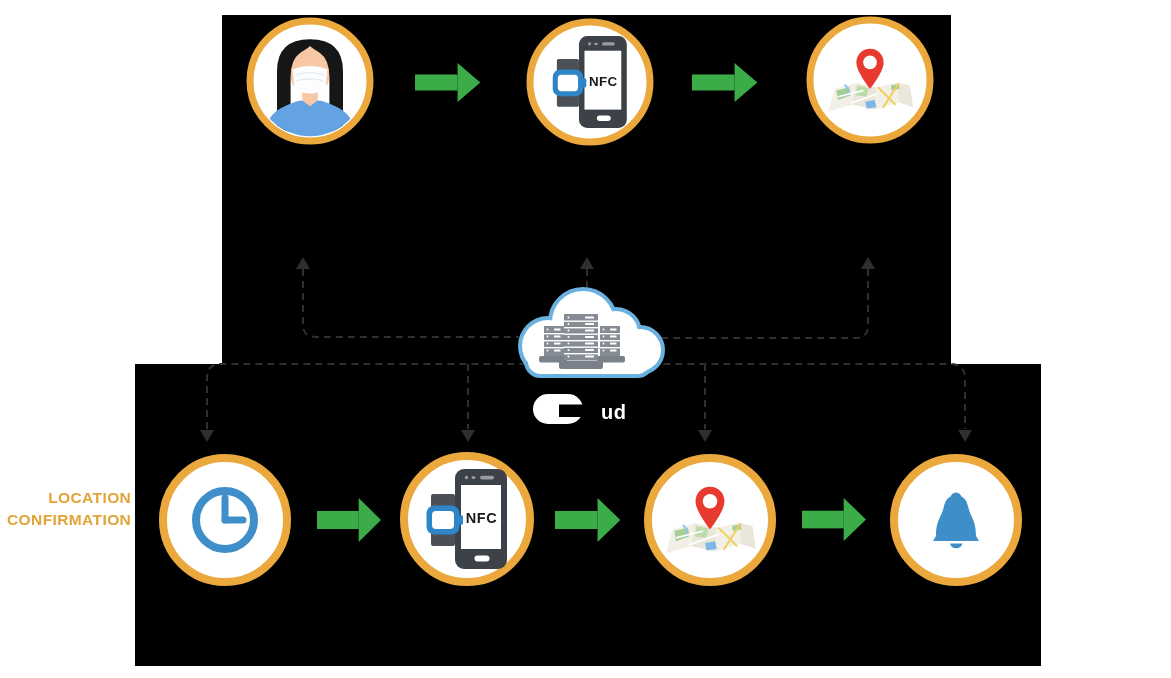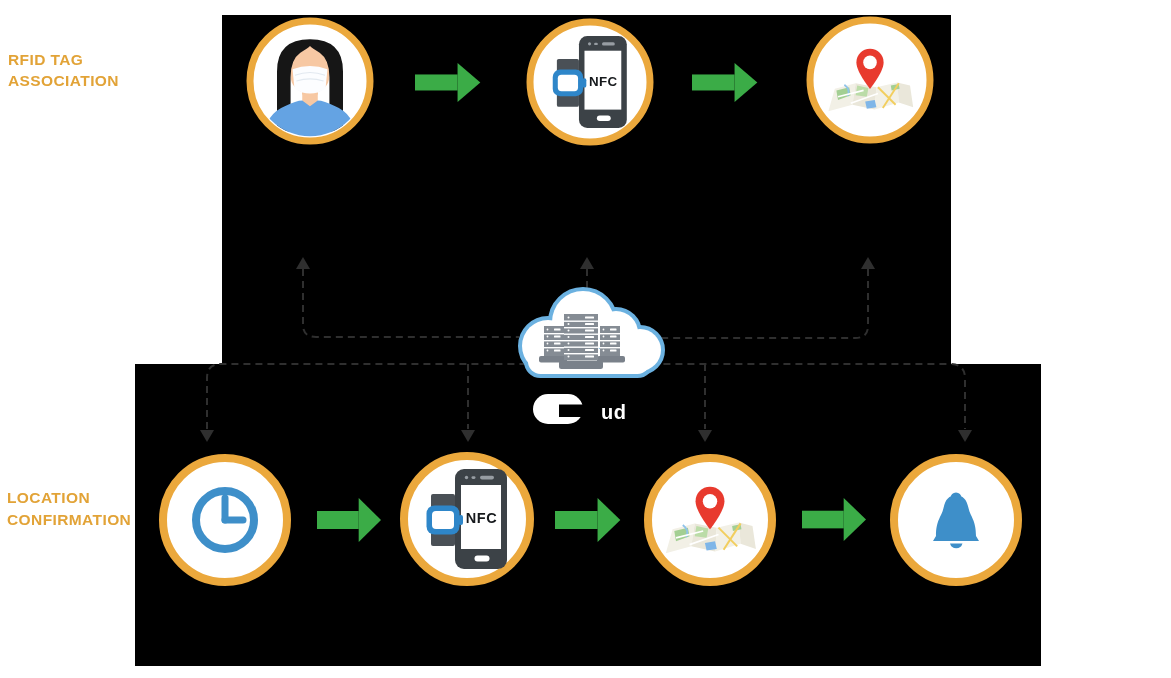--- a/index.html
+++ b/index.html
@@ -11,21 +11,21 @@
   html,body{margin:0;padding:0;background:#fff;}
   .canvas{position:relative;width:1171px;height:678px;background:#fff;overflow:hidden;
           font-family:"Liberation Sans",sans-serif;}
   .band{position:absolute;background:#000;}
   .band-top{left:222px;top:15px;width:729px;height:349px;}
   .band-bottom{left:135px;top:364px;width:906px;height:302px;}
   .diagram-svg{position:absolute;left:0;top:0;}
   .flow-label{position:absolute;font-weight:700;font-size:15.5px;line-height:21px;
               letter-spacing:.4px;color:var(--label-gold);white-space:nowrap;}
   #lbl-rfid{left:8px;top:49px;}
-  #lbl-loc{left:7px;top:487px;line-height:22px;}
+  #lbl-loc{left:7px;top:487px;line-height:22px;text-align:right;}
 
   
   .dash{fill:none;stroke:var(--dash-gray);stroke-width:2;stroke-dasharray:7 5;}
   .ah{fill:var(--dash-gray);}
   .badge{fill:#fff;stroke:var(--accent-orange);}
   .badge-top{stroke-width:7;}
   .badge-bot{stroke-width:8;}
   .green{fill:var(--arrow-green);}
   .cloud-stroke-pass{fill:#fff;stroke:var(--cloud-stroke);stroke-width:8;}
   .cloud-fill-pass{fill:#fff;}
@@ -249,23 +249,19 @@
       <use href="#icon-clock" xlink:href="#icon-clock" transform="translate(225,520) translate(-60,-60)"></use>
       <use href="#icon-phonewatch" xlink:href="#icon-phonewatch" transform="translate(467,519) translate(-42,-52)"></use>
       <use href="#icon-map" xlink:href="#icon-map" transform="translate(710,520) scale(0.85) translate(-60,-51)"></use>
       <use href="#icon-bell" xlink:href="#icon-bell" transform="translate(956,520) translate(-60,-60)"></use>
       <use href="#icon-arrow" xlink:href="#icon-arrow" transform="translate(317,497) scale(0.97,1)"></use>
       <use href="#icon-arrow" xlink:href="#icon-arrow" transform="translate(555,497) scale(0.99,1)"></use>
       <use href="#icon-arrow" xlink:href="#icon-arrow" transform="translate(802,497) scale(0.97,0.98)"></use>
     </g>
   </svg>
 
-  <div class="flow-label" id="lbl-rfid">
-    <div>RFID TAG</div>
-    <div>ASSOCIATION</div>
-  </div>
 
   <div class="flow-label" id="lbl-loc">
     <div>LOCATION</div>
     <div>CONFIRMATION</div>
   </div>
 
 </div>
 
 </body></html>

